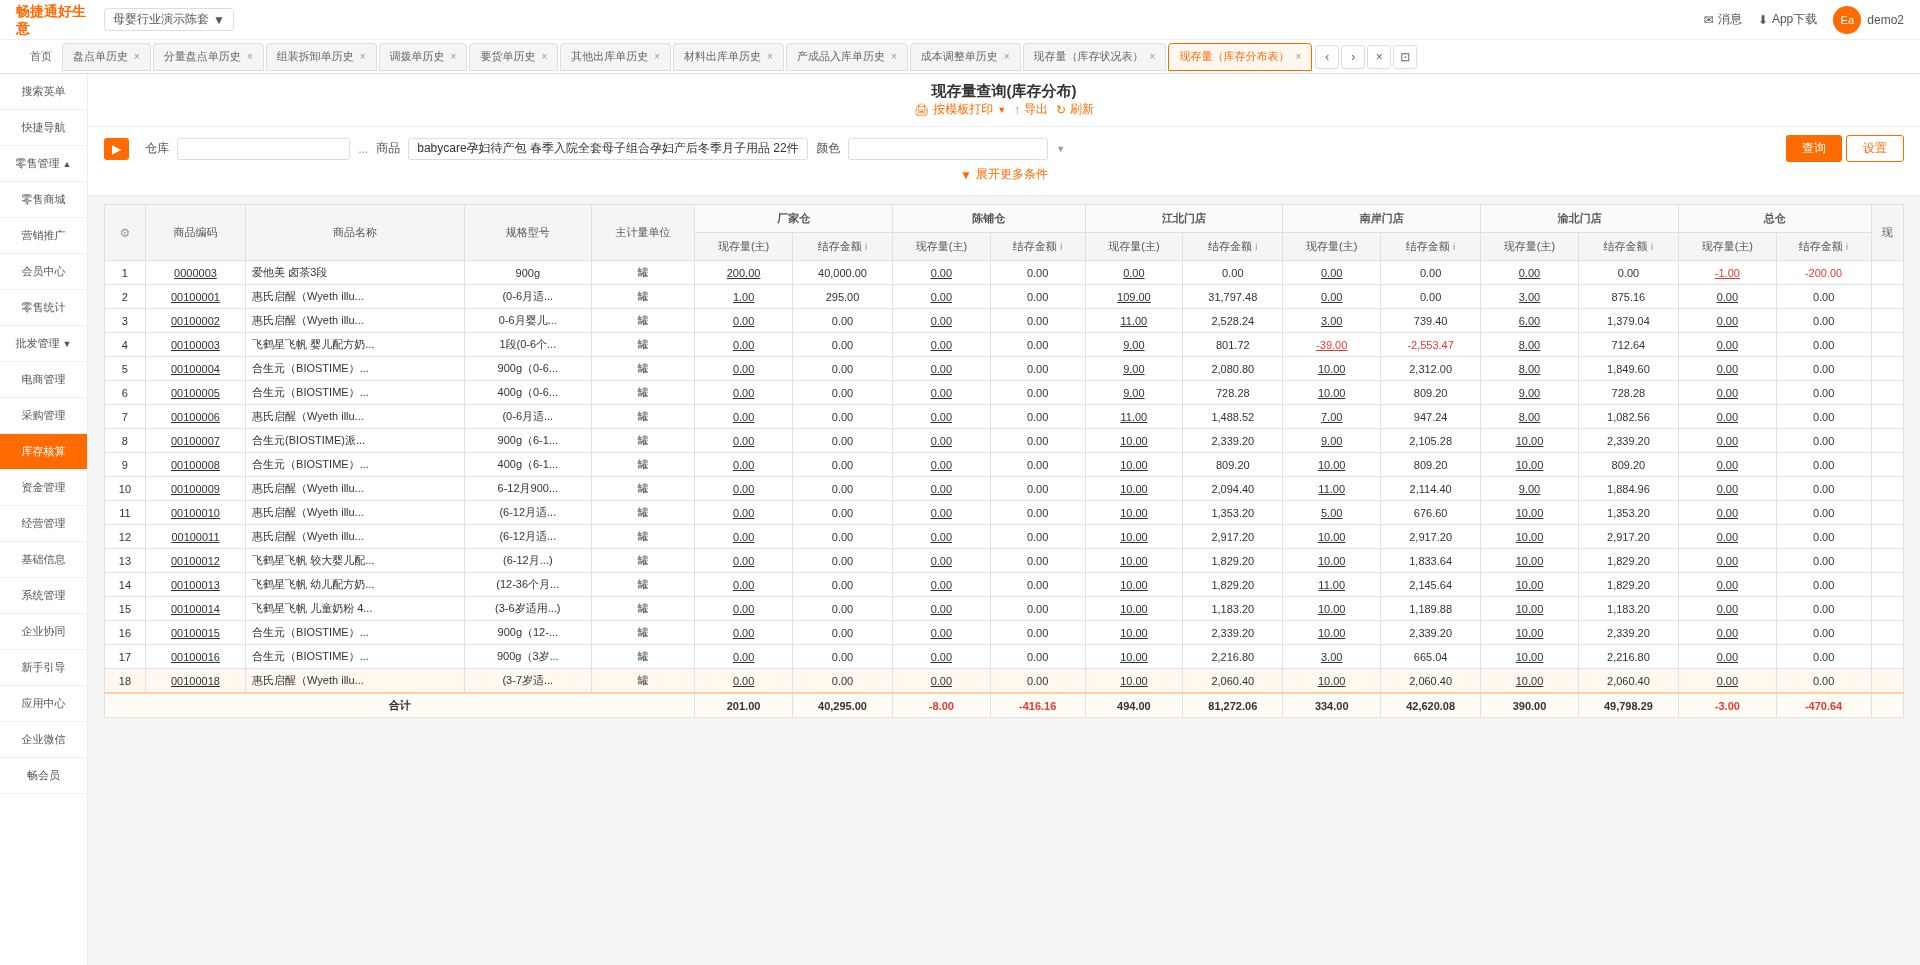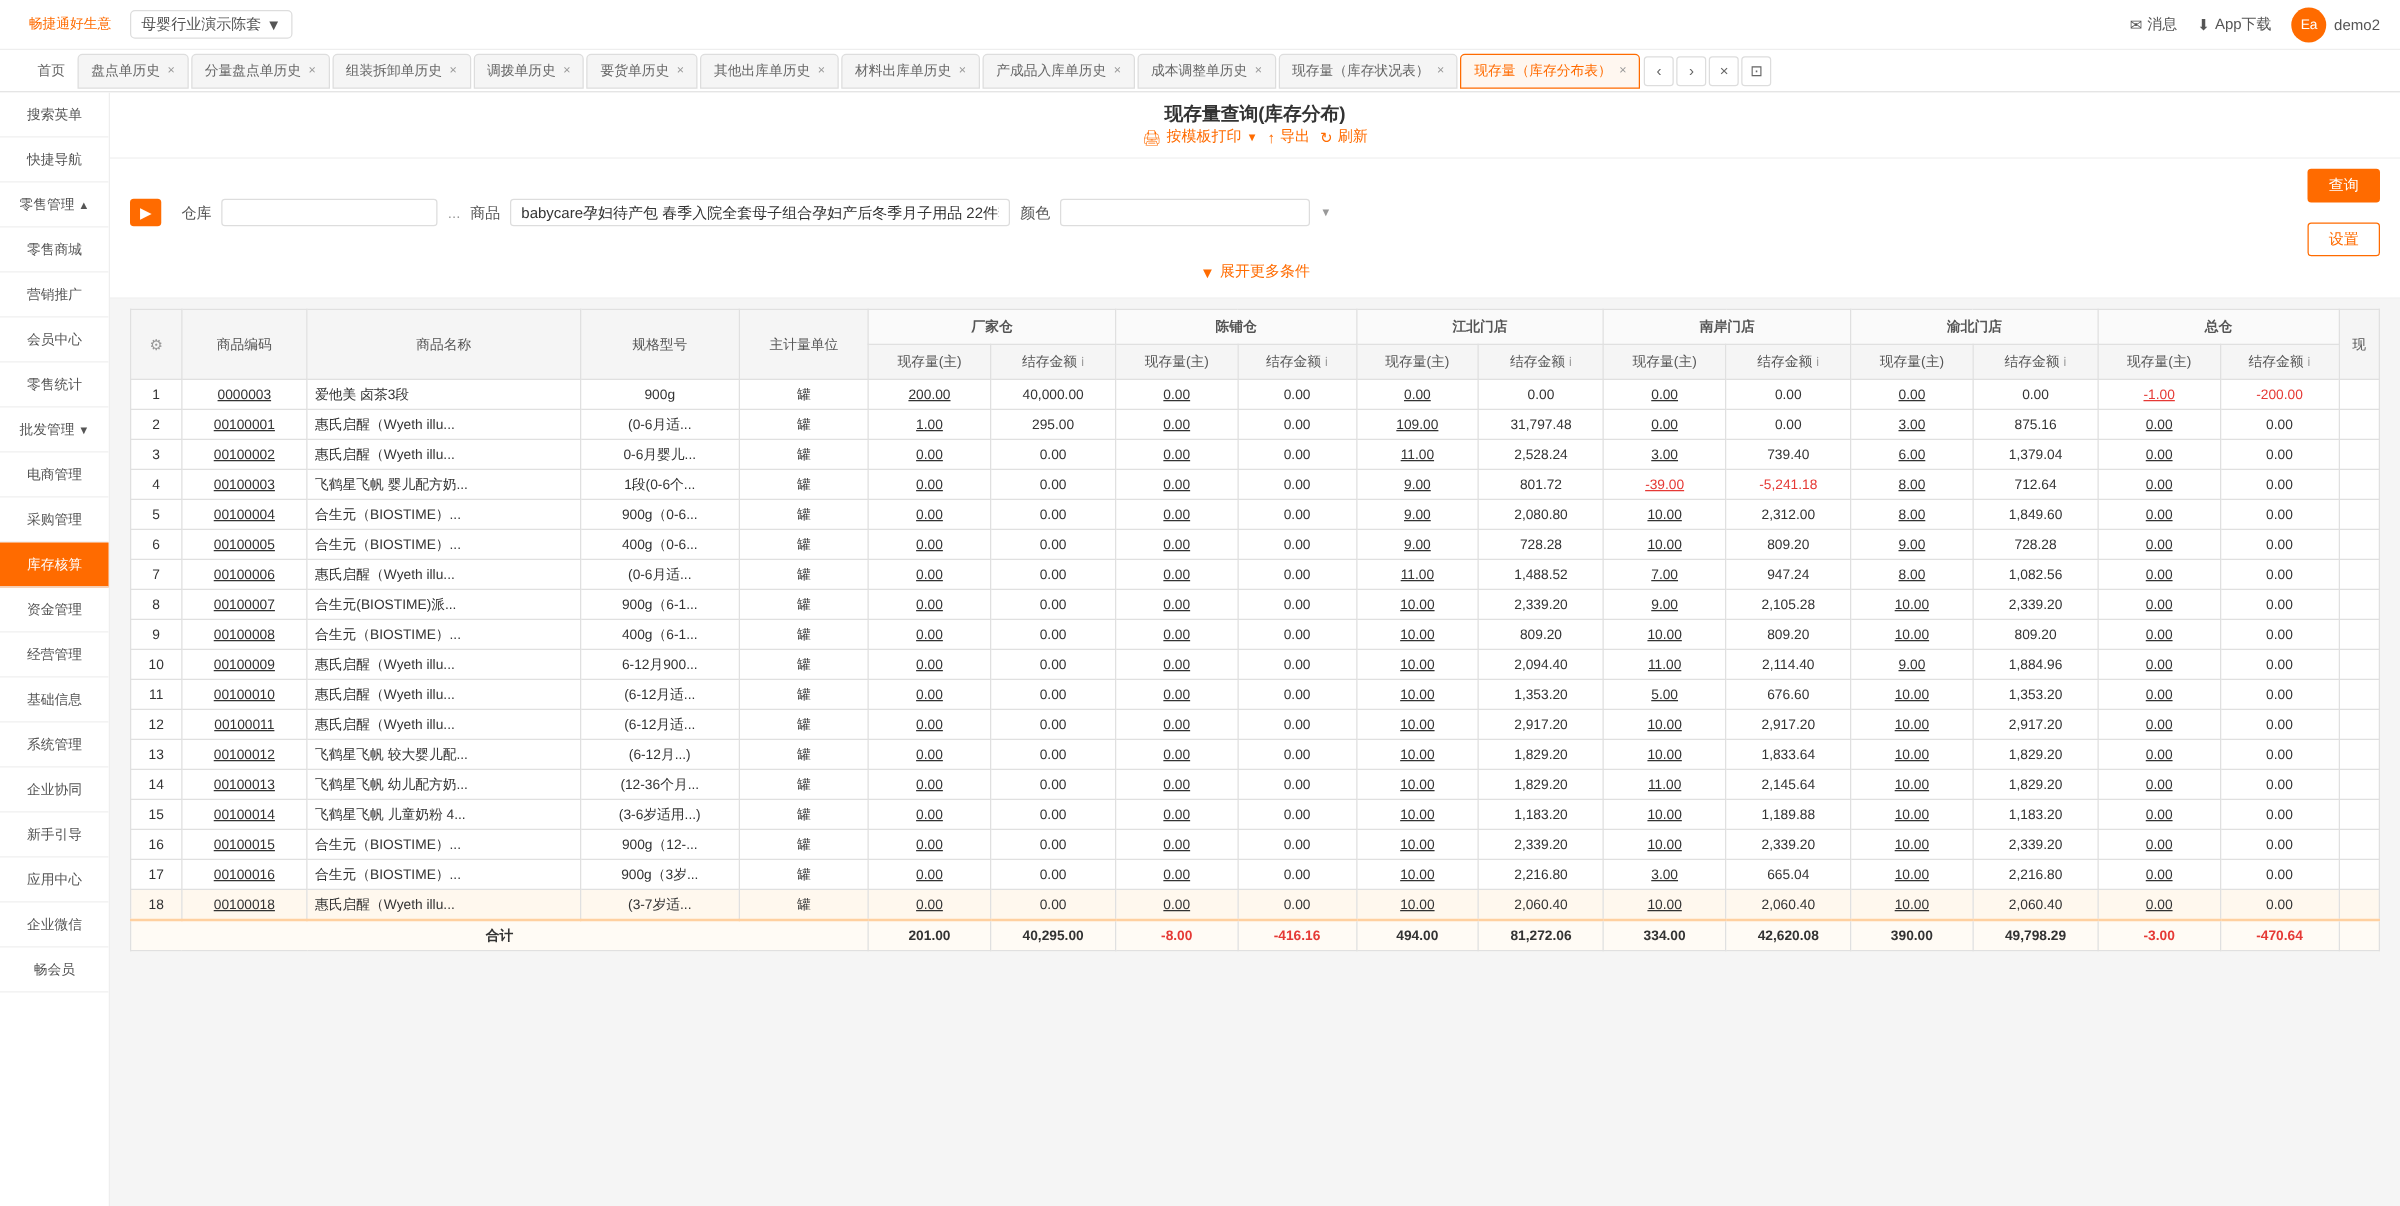--- a/index.html
+++ b/index.html
@@ -2,21 +2,21 @@
 <html><head>
   <meta charset="utf-8">
   <style>
     * { margin: 0; padding: 0; box-sizing: border-box; }
     body { font-family: 'Microsoft YaHei', Arial, sans-serif; font-size: 12px; background: #f5f5f5; color: #333; overflow: hidden; }
 
     
     .top-bar { height: 40px; background: #fff; display: flex; align-items: center; justify-content: space-between; padding: 0 16px; border-bottom: 1px solid #eee; }
     .top-bar-left { display: flex; align-items: center; gap: 8px; }
     .logo-area { display: flex; flex-direction: column; align-items: center; justify-content: center; width: 80px; }
-    .logo-text { font-size: 11px; color: #ff6b00; font-weight: normal; line-height: 1.2; }
+    .logo-text { font-size: 14px; color: #ff6b00; font-weight: bold; line-height: 1.2; }
     .selector-area { display: flex; align-items: center; gap: 4px; font-size: 12px; color: #555; border: 1px solid #ddd; border-radius: 4px; padding: 2px 8px; cursor: pointer; }
     .top-bar-right { display: flex; align-items: center; gap: 16px; font-size: 12px; color: #555; }
     .top-btn { display: flex; align-items: center; gap: 4px; cursor: pointer; color: #555; }
     .user-avatar { width: 28px; height: 28px; border-radius: 50%; background: #ff6b00; display: flex; align-items: center; justify-content: center; color: #fff; font-size: 11px; text-align: center; }
 
     
     .tabs-bar { height: 34px; background: #fff; display: flex; align-items: center; border-bottom: 1px solid #ddd; padding: 0 20px; overflow: hidden; }
     .tab-item { display: flex; align-items: center; height: 28px; padding: 0 10px; border-radius: 4px 4px 0 0; font-size: 11px; white-space: nowrap; cursor: pointer; gap: 4px; border: 1px solid transparent; margin-right: 2px; }
     .tab-item.active { background: #fff7f0; border-color: #ff6b00; color: #ff6b00; }
     .tab-item:not(.active) { background: #f5f5f5; color: #666; border-color: #ddd; }
@@ -242,21 +242,21 @@
       <div class="filter-row">
         <button class="orange-arrow">▶</button>
         <span class="filter-label">仓库</span>
         <input class="filter-input" value="" style="">
         <span class="filter-dots">...</span>
         <span class="filter-label">商品</span>
         <input class="filter-input-wide" value="babycare孕妇待产包 春季入院全套母子组合孕妇产后冬季月子用品 22件套 ..." style="">
         <span class="filter-label">颜色</span>
         <input class="filter-input-color" value="" style="">
         <span style="font-size:9px;color:#999;">▼</span>
-        <div style="display:flex;flex-direction:column;gap:16px;margin-left:auto;">
+        <div style="display:flex;gap:4px;margin-left:auto;">
           <button class="search-btn">查询</button>
           <button class="settings-btn">设置</button>
         </div>
       </div>
       <div class="expand-btn">
         <span>▼</span>
         <span>展开更多条件</span>
       </div>
     </div>
 
@@ -359,21 +359,21 @@
               <td class="text-left">飞鹤星飞帆 婴儿配方奶...</td>
               <td class="">1段(0-6个...</td>
               <td class="">罐</td>
               <td class="underline">0.00</td>
               <td class="">0.00</td>
               <td class="underline">0.00</td>
               <td class="">0.00</td>
               <td class="underline">9.00</td>
               <td class="">801.72</td>
               <td class="underline red">-39.00</td>
-              <td class="red">-5,241.18</td>
+              <td class="red">-2,553.47</td>
               <td class="underline">8.00</td>
               <td class="">712.64</td>
               <td class="underline">0.00</td>
               <td class="">0.00</td>
               <td class=""></td>
             </tr>
             <tr>
               <td class="">5</td>
               <td class="underline">00100004</td>
               <td class="text-left">合生元（BIOSTIME）...</td>

